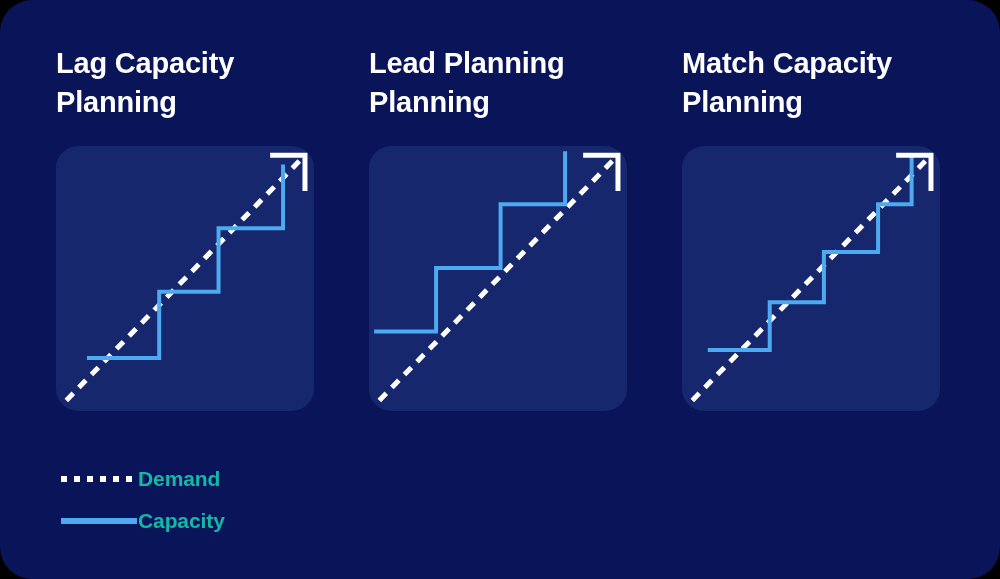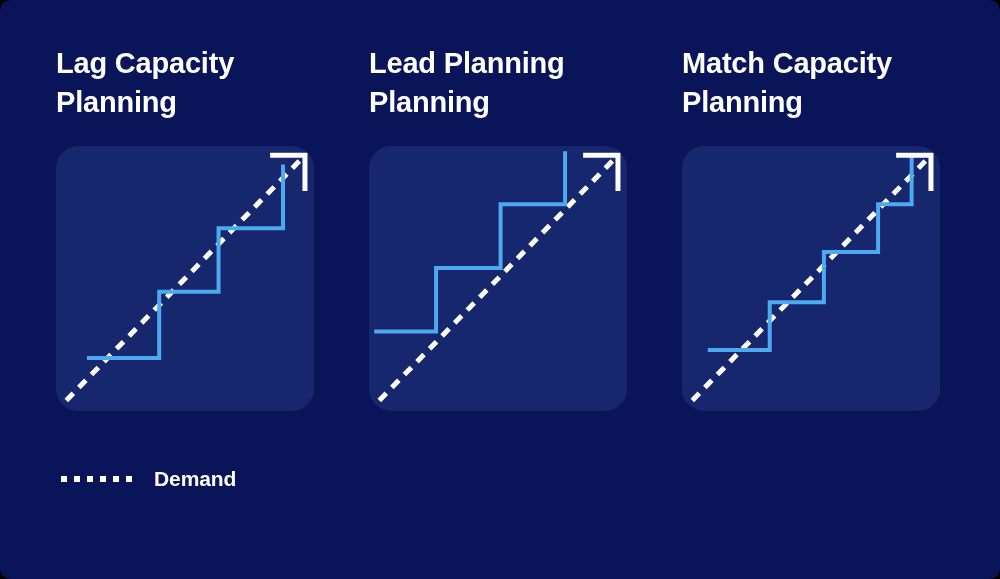--- a/index.html
+++ b/index.html
@@ -13,21 +13,21 @@
     height: 579px;
     overflow: hidden;
     font-family: "Liberation Sans", sans-serif;
   }
   #infographic-card {
     position: relative;
     width: 1000px;
     height: 579px;
     box-sizing: border-box;
     background: #0a1459;
-    border-radius: 10px;
+    border-radius: 32px;
     overflow: hidden;
   }
   #panels-row {
     position: absolute;
     left: 56px;
     top: 44px;
     width: 888px;
     display: flex;
     gap: 51px;
   }
@@ -77,22 +77,21 @@
     flex: 0 0 78px;
     display: flex;
     align-items: center;
   }
   .legend-swatch svg {
     display: block;
   }
   .legend-label {
     font-size: 21px;
     font-weight: bold;
-    color: #ffffff;
-    margin-left: 16px;
+    color: #14b8a6;
     letter-spacing: -0.1px;
   }
 </style>
 </head>
 <body>
 
 <div id="infographic-card">
 
   <div id="panels-row">
 
@@ -142,15 +141,23 @@
 
   <div id="legend">
     <div class="legend-row">
       <span class="legend-swatch">
         <svg width="78" height="8" viewBox="0 0 78 8">
           <line class="legend-line" x1="1" y1="4" x2="77" y2="4" stroke-width="6" stroke-dasharray="6 7" stroke-linecap="butt" stroke="#ffffff"></line>
         </svg>
       </span>
       <span class="legend-label">Demand</span>
     </div>
+    <div class="legend-row">
+      <span class="legend-swatch">
+        <svg width="78" height="8" viewBox="0 0 78 8">
+          <line class="legend-line" x1="1" y1="4" x2="77" y2="4" stroke-width="6" stroke-linecap="butt" stroke="#4eaaf0"></line>
+        </svg>
+      </span>
+      <span class="legend-label">Capacity</span>
+    </div>
   </div>
 
 </div>
 
 </body></html>

